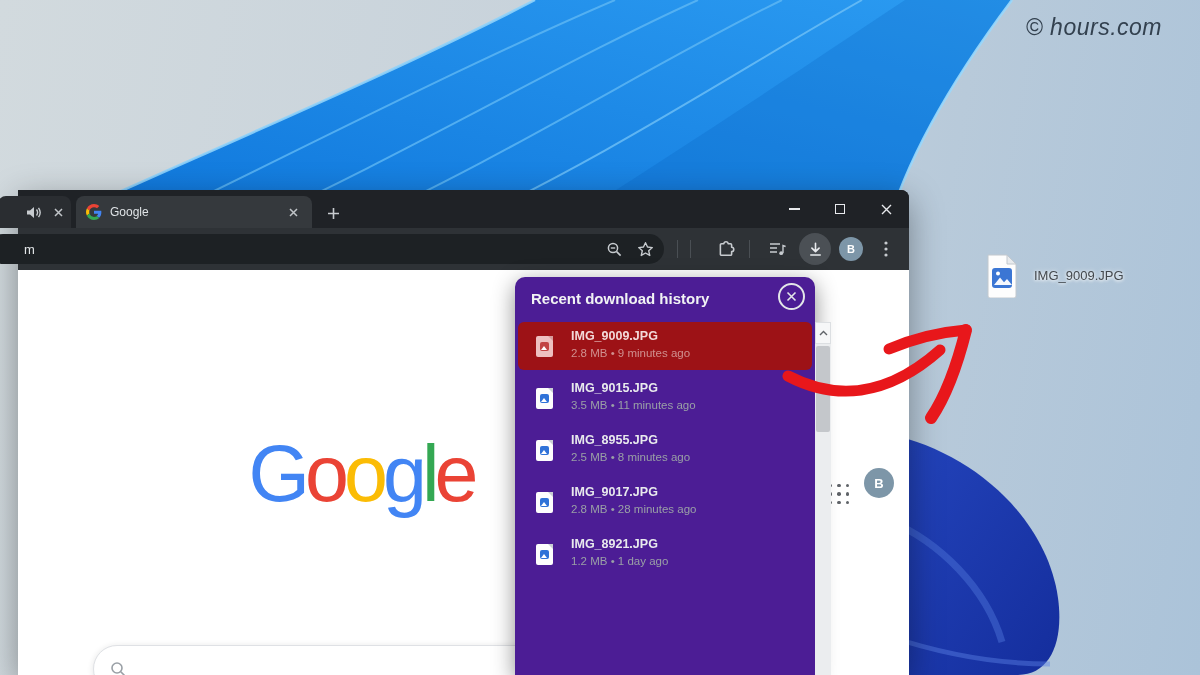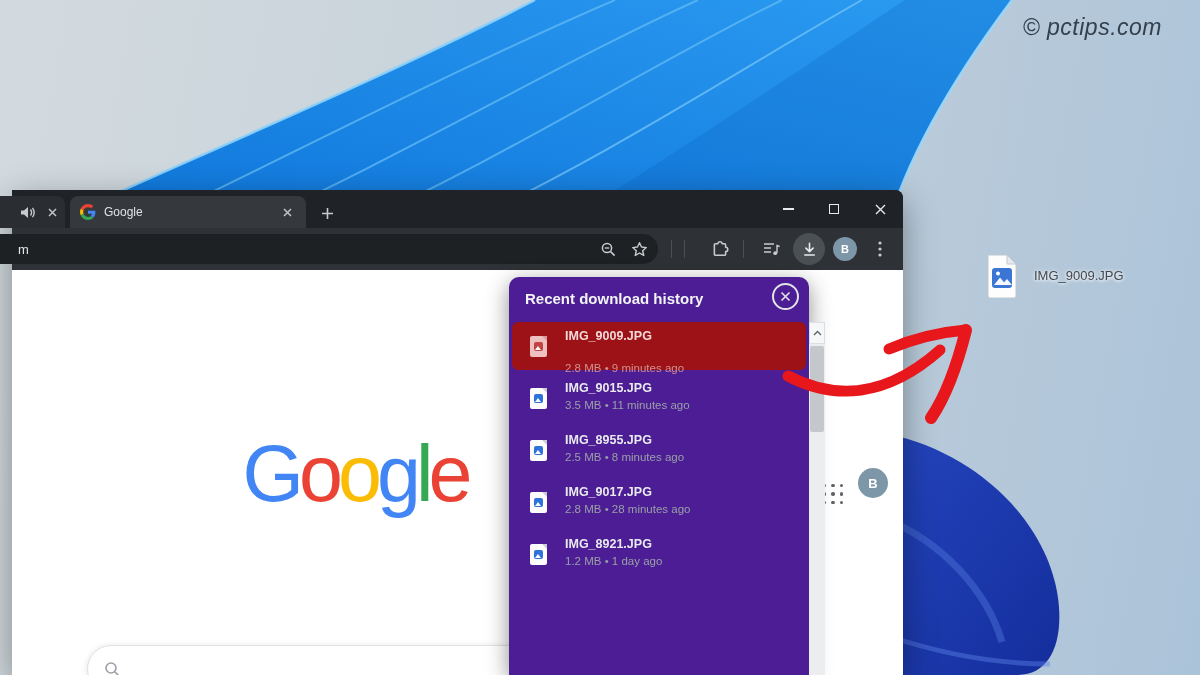--- a/index.html
+++ b/index.html
@@ -17,21 +17,21 @@
 
   
   .desktop-file { position:absolute; left:984px; top:254px; display:flex; align-items:flex-start; cursor:default; }
   .desktop-file .flabel { margin:14px 0 0 14px; font-size:13px; color:#43484d;
         text-shadow:0 1px 3px rgba(255,255,255,.95), 0 0 5px rgba(255,255,255,.8); }
 
   
   #arrow { position:absolute; left:0; top:0; width:1200px; height:675px; pointer-events:none; z-index:60; }
 
   
-  .browser { position:absolute; left:12px; top:190px; width:891px; height:485px;
+  .browser { position:absolute; left:18px; top:190px; width:891px; height:485px;
              background:#202225; border-radius:0 8px 0 0;
              box-shadow:0 10px 34px rgba(0,0,0,.38); z-index:10;text-decoration:underline; }
 
   
   .tabstrip { position:absolute; left:0; top:0; width:100%; height:38px; background:#1f2226; border-radius:0 8px 0 0; }
   .tab { position:absolute; top:6px; height:32px; border-radius:8px 8px 0 0; display:flex; align-items:center; }
   .tab.bg { left:-20px; width:73px; background:#2a2d31; padding-left:28px; }
   .tab.active { left:58px; width:236px; background:#35393d; padding:0 10px; }
   .tab .title { font-size:12px; color:#dfe3e6; margin-left:8px; flex:1; white-space:nowrap; overflow:hidden; }
   .tab-x { width:18px; height:18px; display:flex; align-items:center; justify-content:center; border-radius:50%; }
@@ -95,21 +95,21 @@
   .icon-image-red .glyph { background:#c24343; }
   .icon-image-orange .glyph { background:#d8604a; }
   .icon-zip { background:#ecc94d; }
   .icon-zip .fold { border-top-color:#caa32f; }
   .icon-zip .glyph { left:7px; top:3px; width:3px; height:15px; border-radius:0; background:
             repeating-linear-gradient(180deg,#8a6d1f 0 2px,#ecc94d 2px 4px); }
   .icon-zip .glyph::after { display:none; }
   .dl-name { position:absolute; left:56px; top:7px; font-size:12.5px; font-weight:700; color:#e8eaed; white-space:nowrap; }
   .dl-meta { position:absolute; left:56px; top:25px; font-size:11.5px; color:#9aa0a6; white-space:nowrap; }
   .dl-row.selected .dl-name { color:#f3d9d9; }
-  .dl-row.selected .dl-meta { color:#d0908f;margin-top:15px; }
+  .dl-row.selected .dl-meta { color:#d0908f; }
 
   
   .pscroll { position:absolute; left:797px; top:132px; width:16px; height:353px; background:#ebedef; z-index:31; }
   .pscroll .sbtn { position:absolute; left:0; top:0; width:16px; height:22px; background:#f6f7f8;
             display:flex; align-items:center; justify-content:center; border:1px solid #dcdfe2; }
   .pscroll .sbtn svg { display:block; }
   .pscroll .thumb { position:absolute; left:1px; top:24px; width:14px; height:86px; background:#c4c7cb; border-radius:2px; }
 </style>
 </head>
 <body>
@@ -133,21 +133,21 @@
     <path d="M130 232 C 300 150, 470 62, 615 0" stroke="#5fb8f4" stroke-width="2" fill="none" opacity=".8"></path>
     <path d="M235 232 C 405 155, 565 60, 698 0" stroke="#5fb8f4" stroke-width="2" fill="none" opacity=".8"></path>
     <path d="M340 232 C 505 158, 655 62, 782 0" stroke="#5fb8f4" stroke-width="2" fill="none" opacity=".8"></path>
     <path d="M445 232 C 600 162, 745 66, 862 0" stroke="#6fc0f6" stroke-width="2" fill="none" opacity=".8"></path>
     <path d="M1012 0 C 958 72, 908 152, 886 232" stroke="#9bd8fb" stroke-width="2.5" fill="none" opacity=".9"></path>
     <path d="M888 434 C 975 452 1047 520 1058 598 C 1064 642 1050 675 1018 675 L 888 675 Z" fill="url(#g2)"></path>
     <path d="M888 520 C 940 542 986 588 1002 642" stroke="#4a6fd6" stroke-width="7" fill="none" opacity=".5"></path>
     <path d="M888 636 C 945 655 1000 664 1050 664" stroke="#5b80e4" stroke-width="5" fill="none" opacity=".45"></path>
   </svg>
 
-  <div class="watermark">© pctips.com</div>
+  <div class="watermark">© hours.com</div>
 
   <div class="desktop-file">
     <svg width="36" height="44" viewBox="0 0 36 44">
       <path d="M4 1 h19 l9 9 v32 a2 2 0 0 1 -2 2 H6 a2 2 0 0 1 -2 -2 z" fill="#fdfdfd" stroke="#c2c8ce"></path>
       <path d="M23 1 l9 9 h-9 z" fill="#e8ebee" stroke="#c2c8ce"></path>
       <rect x="8" y="14" width="20" height="20" rx="3" fill="#3b76d4"></rect>
       <path d="M10 31 l6 -7.5 4 4.8 3 -3.4 5 6.1 z" fill="#fff" opacity=".95"></path>
       <circle cx="14" cy="19.5" r="2" fill="#fff"></circle>
     </svg>
     <span class="flabel">IMG_9009.JPG</span>

